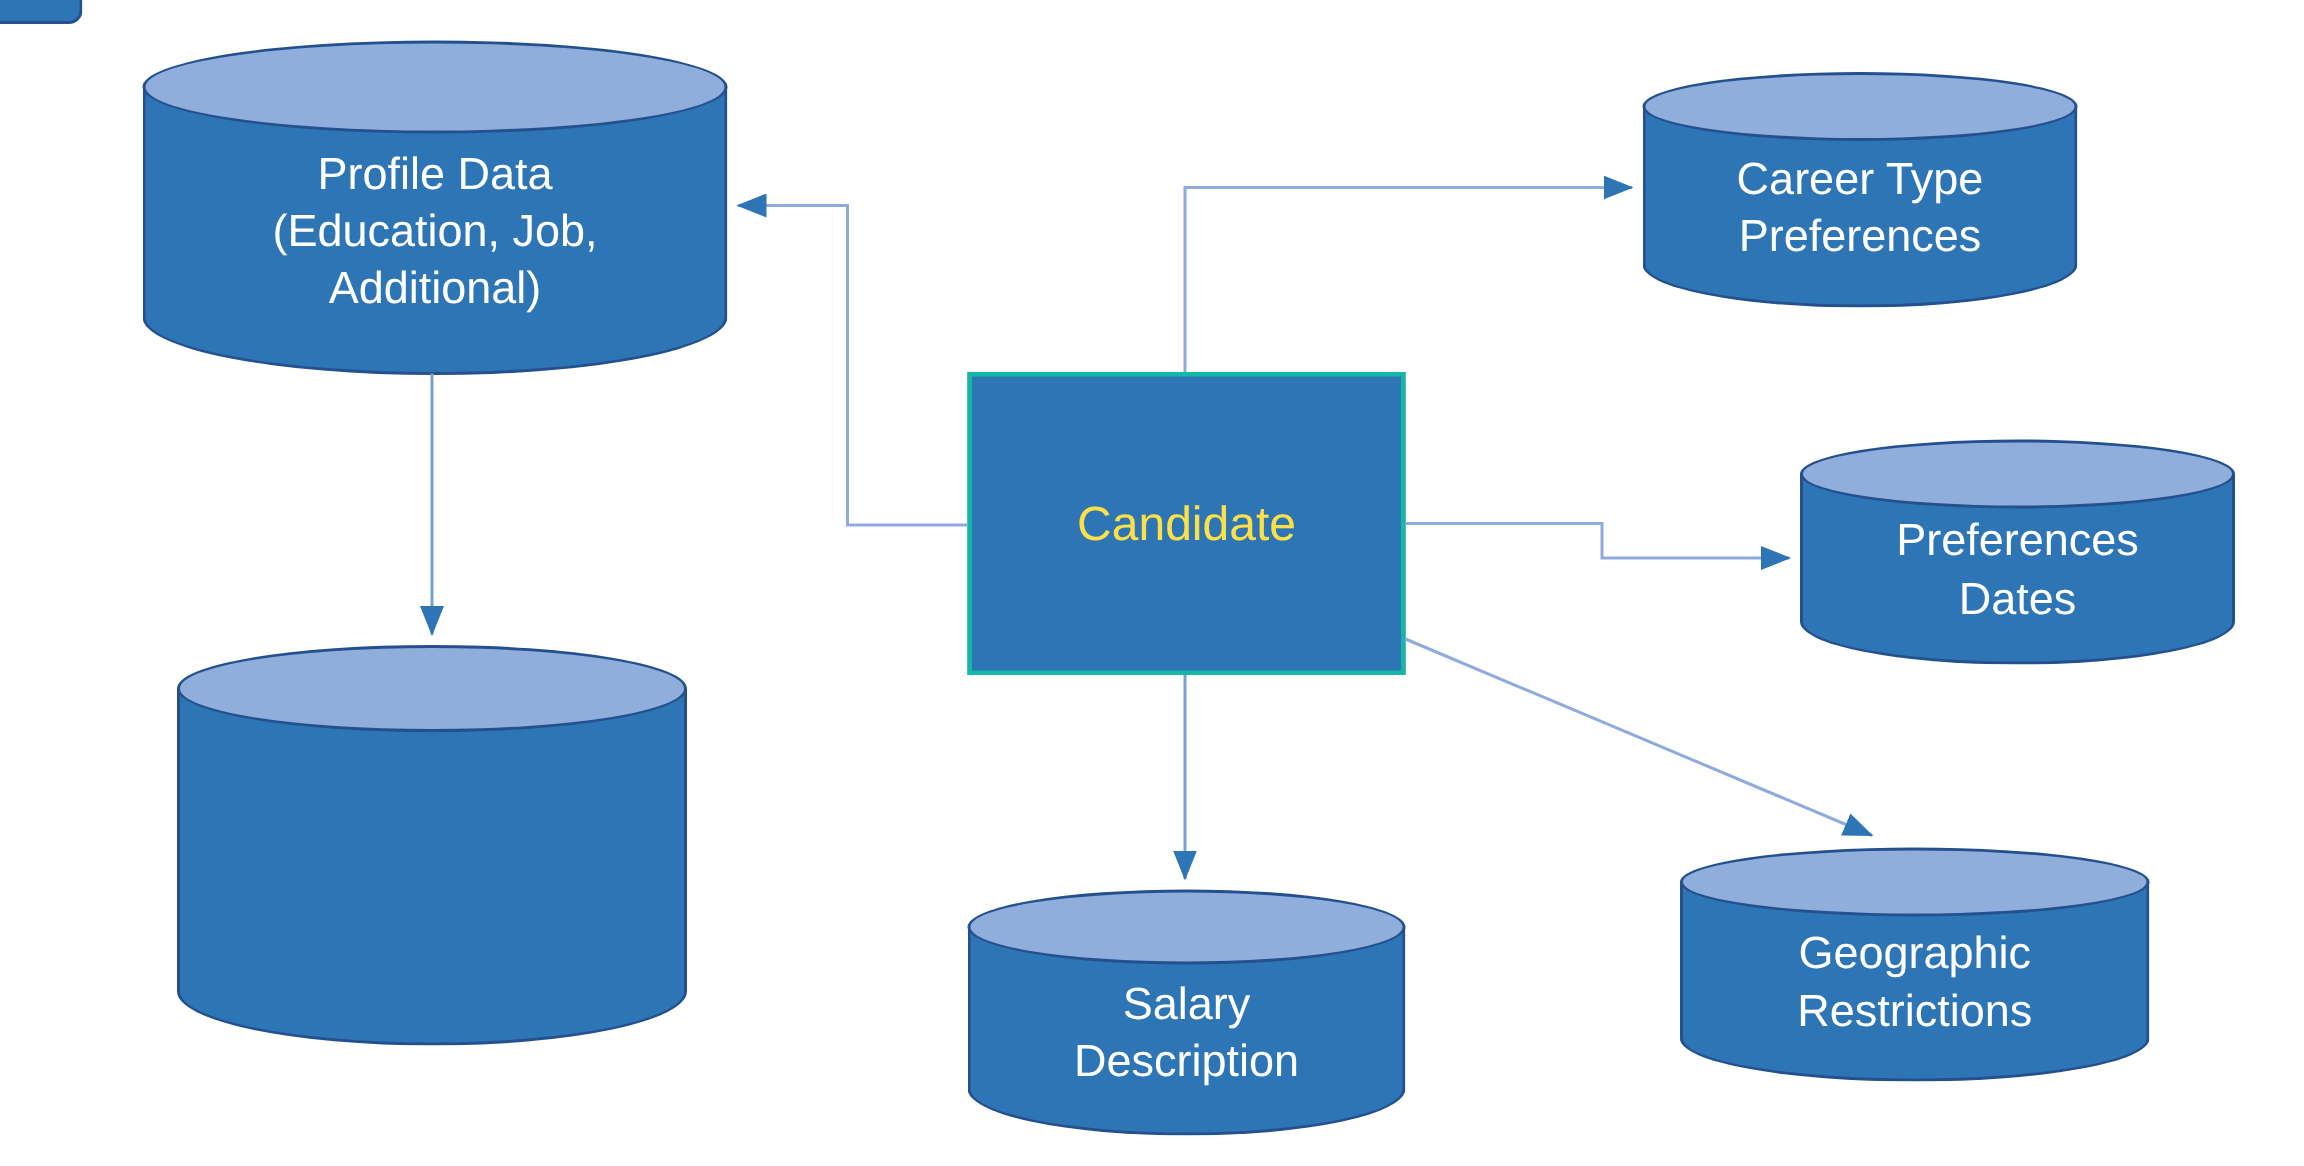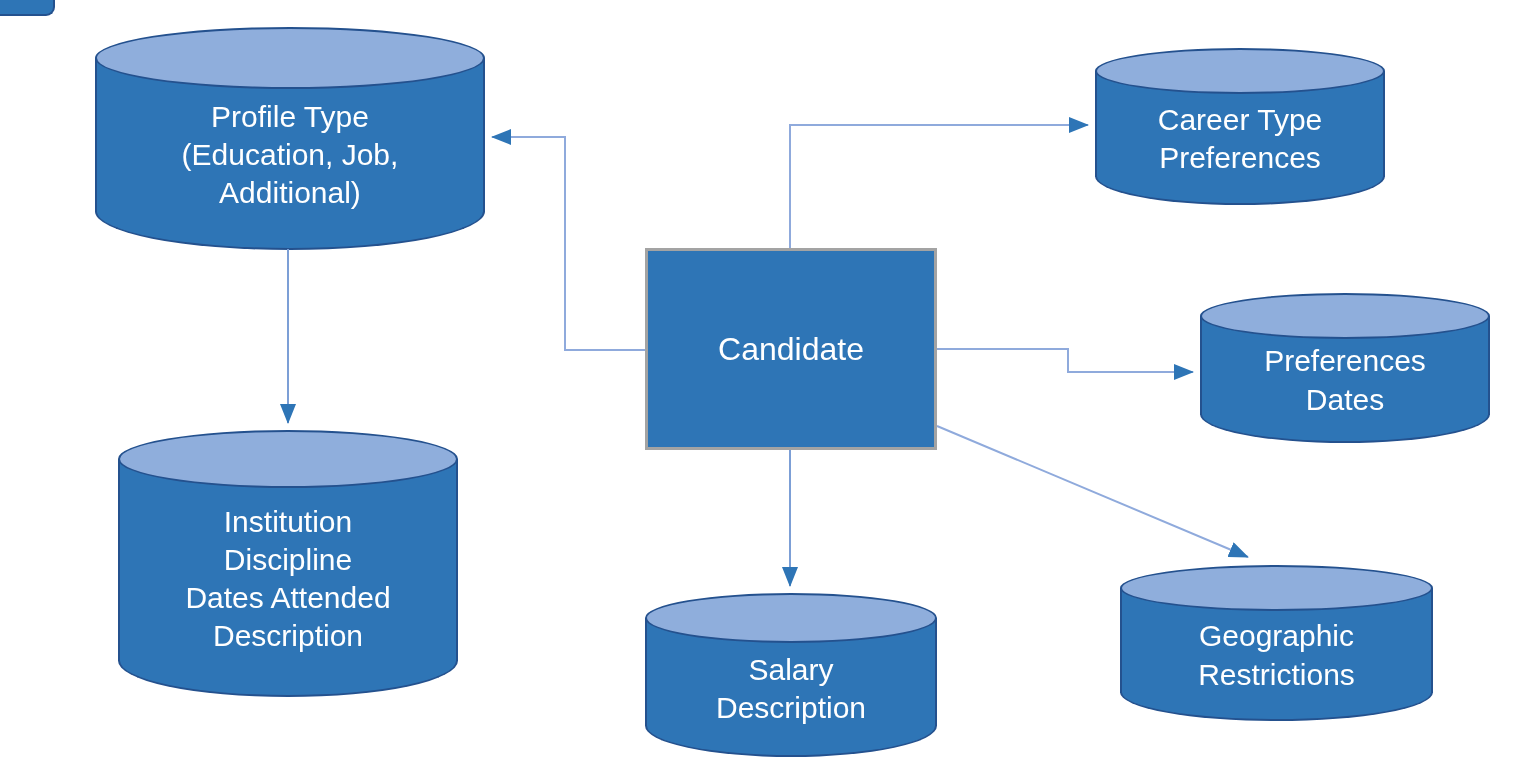--- a/index.html
+++ b/index.html
@@ -32,24 +32,24 @@
     top:var(--eh);bottom:calc(var(--eh)/2.2);
     display:flex;align-items:center;justify-content:center;
     text-align:center;color:#ffffff;
     font-size:30px;line-height:1.27;
     white-space:pre-line;z-index:3;
   }
   
   .rect-node{
     position:absolute;
     background:var(--body-fill);
-    border:3px solid #a3a3a3;
+    border:3px solid #14b8a6;
     box-sizing:border-box;
     display:flex;align-items:center;justify-content:center;
-    color:#ffffff;font-size:32px;text-align:center;
+    color:#fde047;font-size:32px;text-align:center;
     z-index:2;
   }
   
   #connectors{position:absolute;left:0;top:0;z-index:5;pointer-events:none;}
   
   #corner-fragment{
     position:absolute;left:0;top:0;width:55px;height:16px;
     background:#2E75B6;
     border:2px solid #24518E;border-top:none;border-left:none;
     border-bottom-right-radius:9px;
@@ -85,32 +85,28 @@
     <polyline points="288,249 288,423" fill="none" stroke="#7C9FD6" stroke-width="2" marker-end="url(#arrow)"></polyline>
   </svg>
 
   <div id="node-candidate" class="rect-node">
     <span>Candidate</span>
   </div>
 
   <div id="node-profile" class="cyl">
     <div class="cyl-body"></div>
     <div class="cyl-top"></div>
-    <div class="cyl-label">Profile Type
+    <div class="cyl-label">Profile Data
 (Education, Job,
 Additional)</div>
   </div>
 
   <div id="node-institution" class="cyl">
     <div class="cyl-body"></div>
     <div class="cyl-top"></div>
-    <div class="cyl-label">Institution
-Discipline
-Dates Attended
-Description</div>
   </div>
 
   <div id="node-career" class="cyl">
     <div class="cyl-body"></div>
     <div class="cyl-top"></div>
     <div class="cyl-label">Career Type
 Preferences</div>
   </div>
 
   <div id="node-availability" class="cyl">

